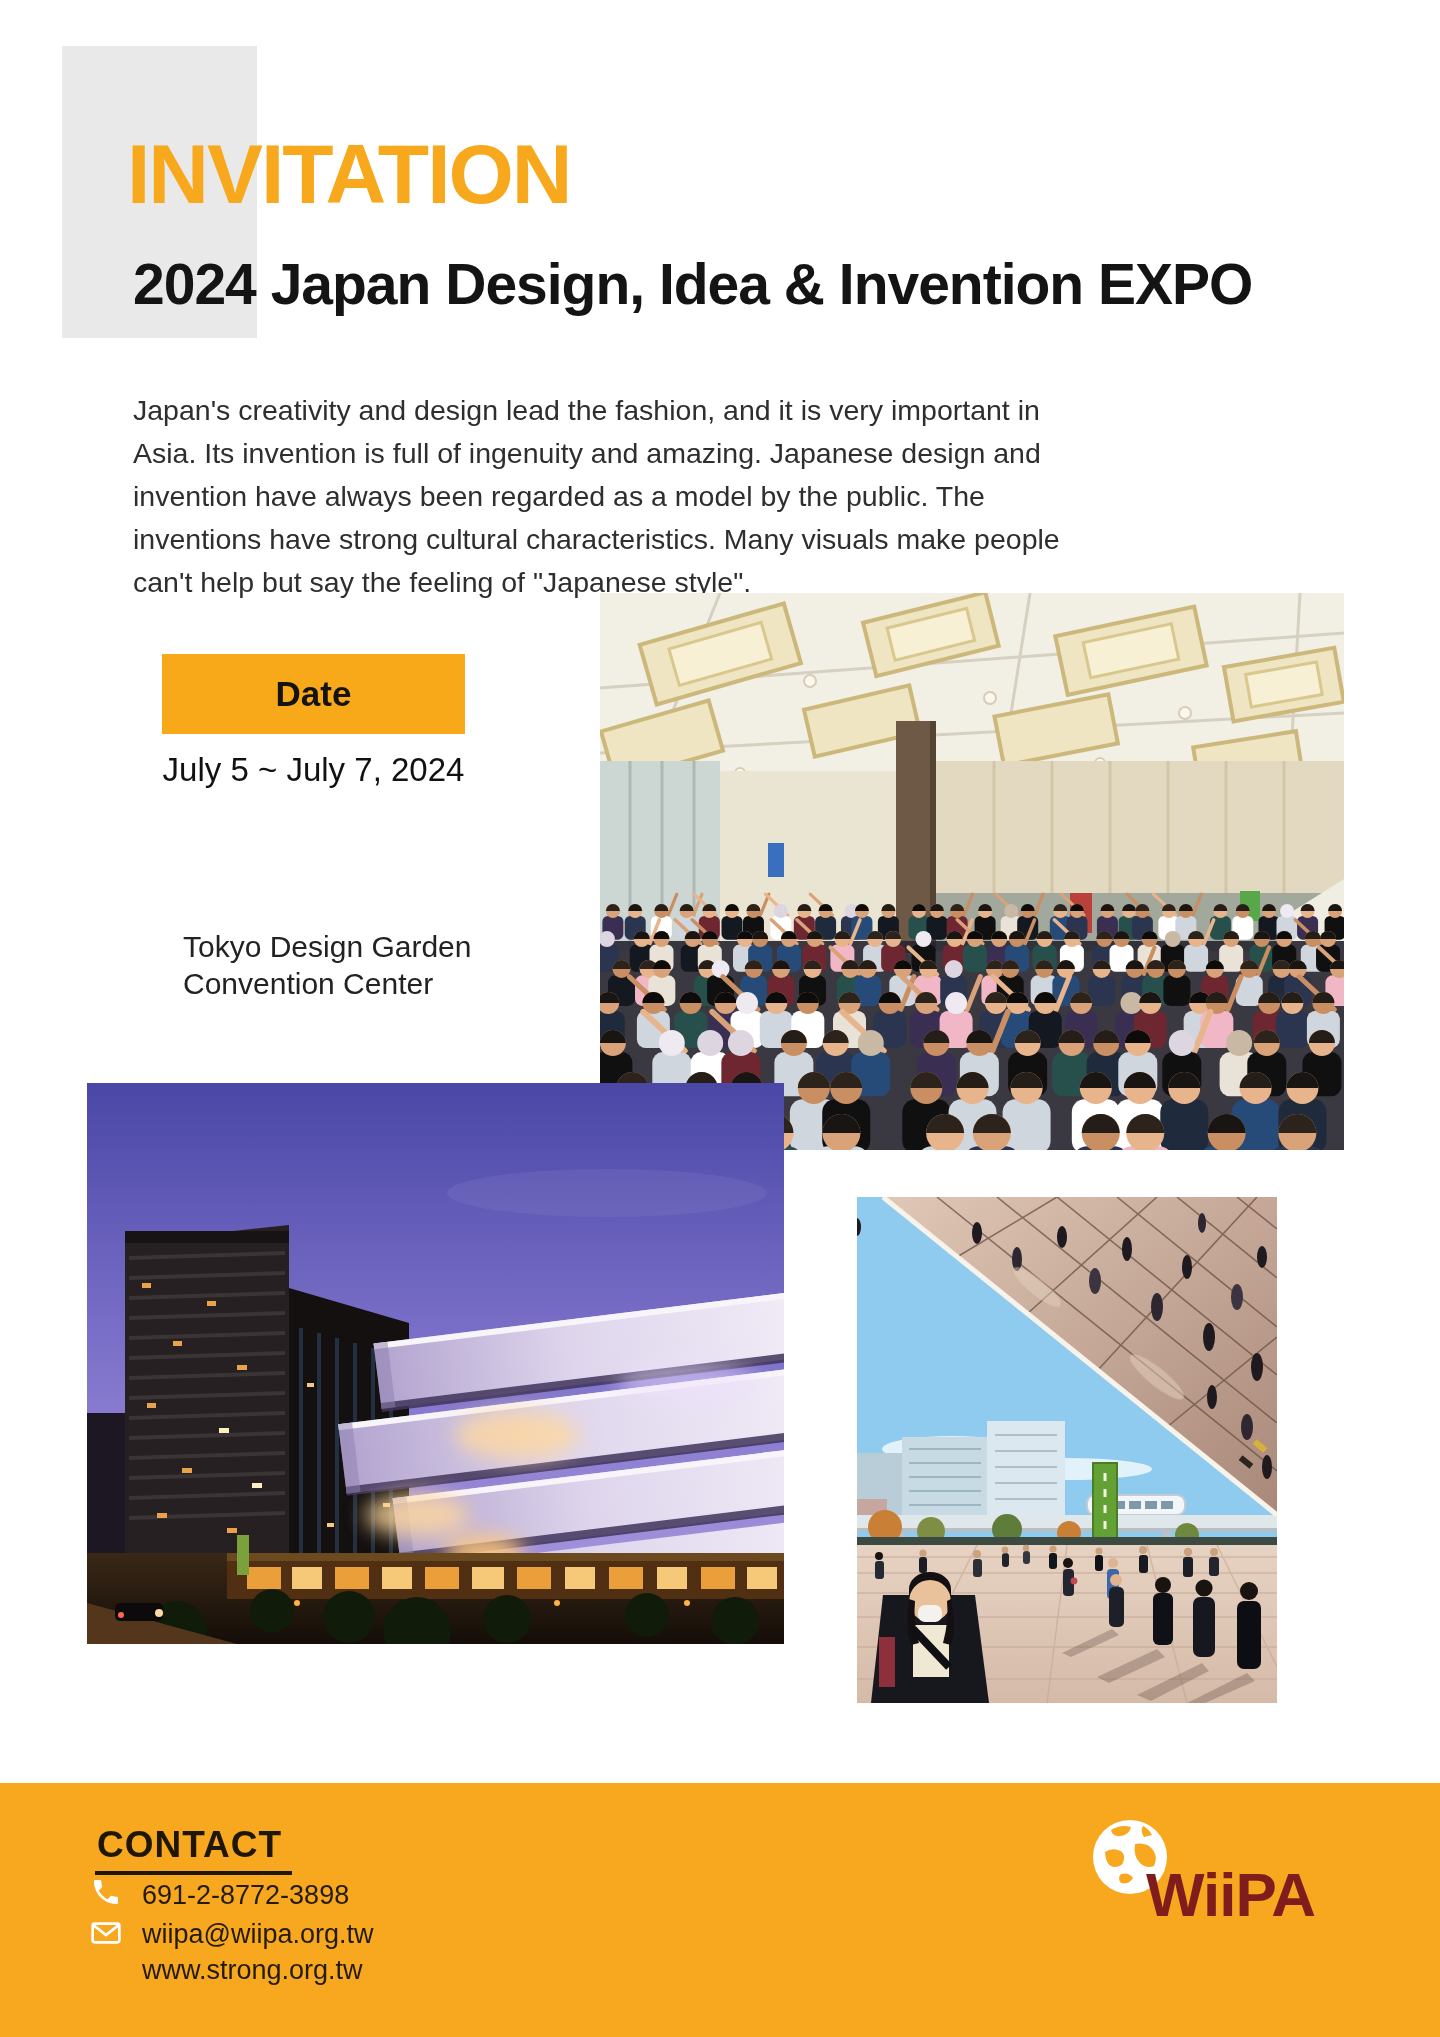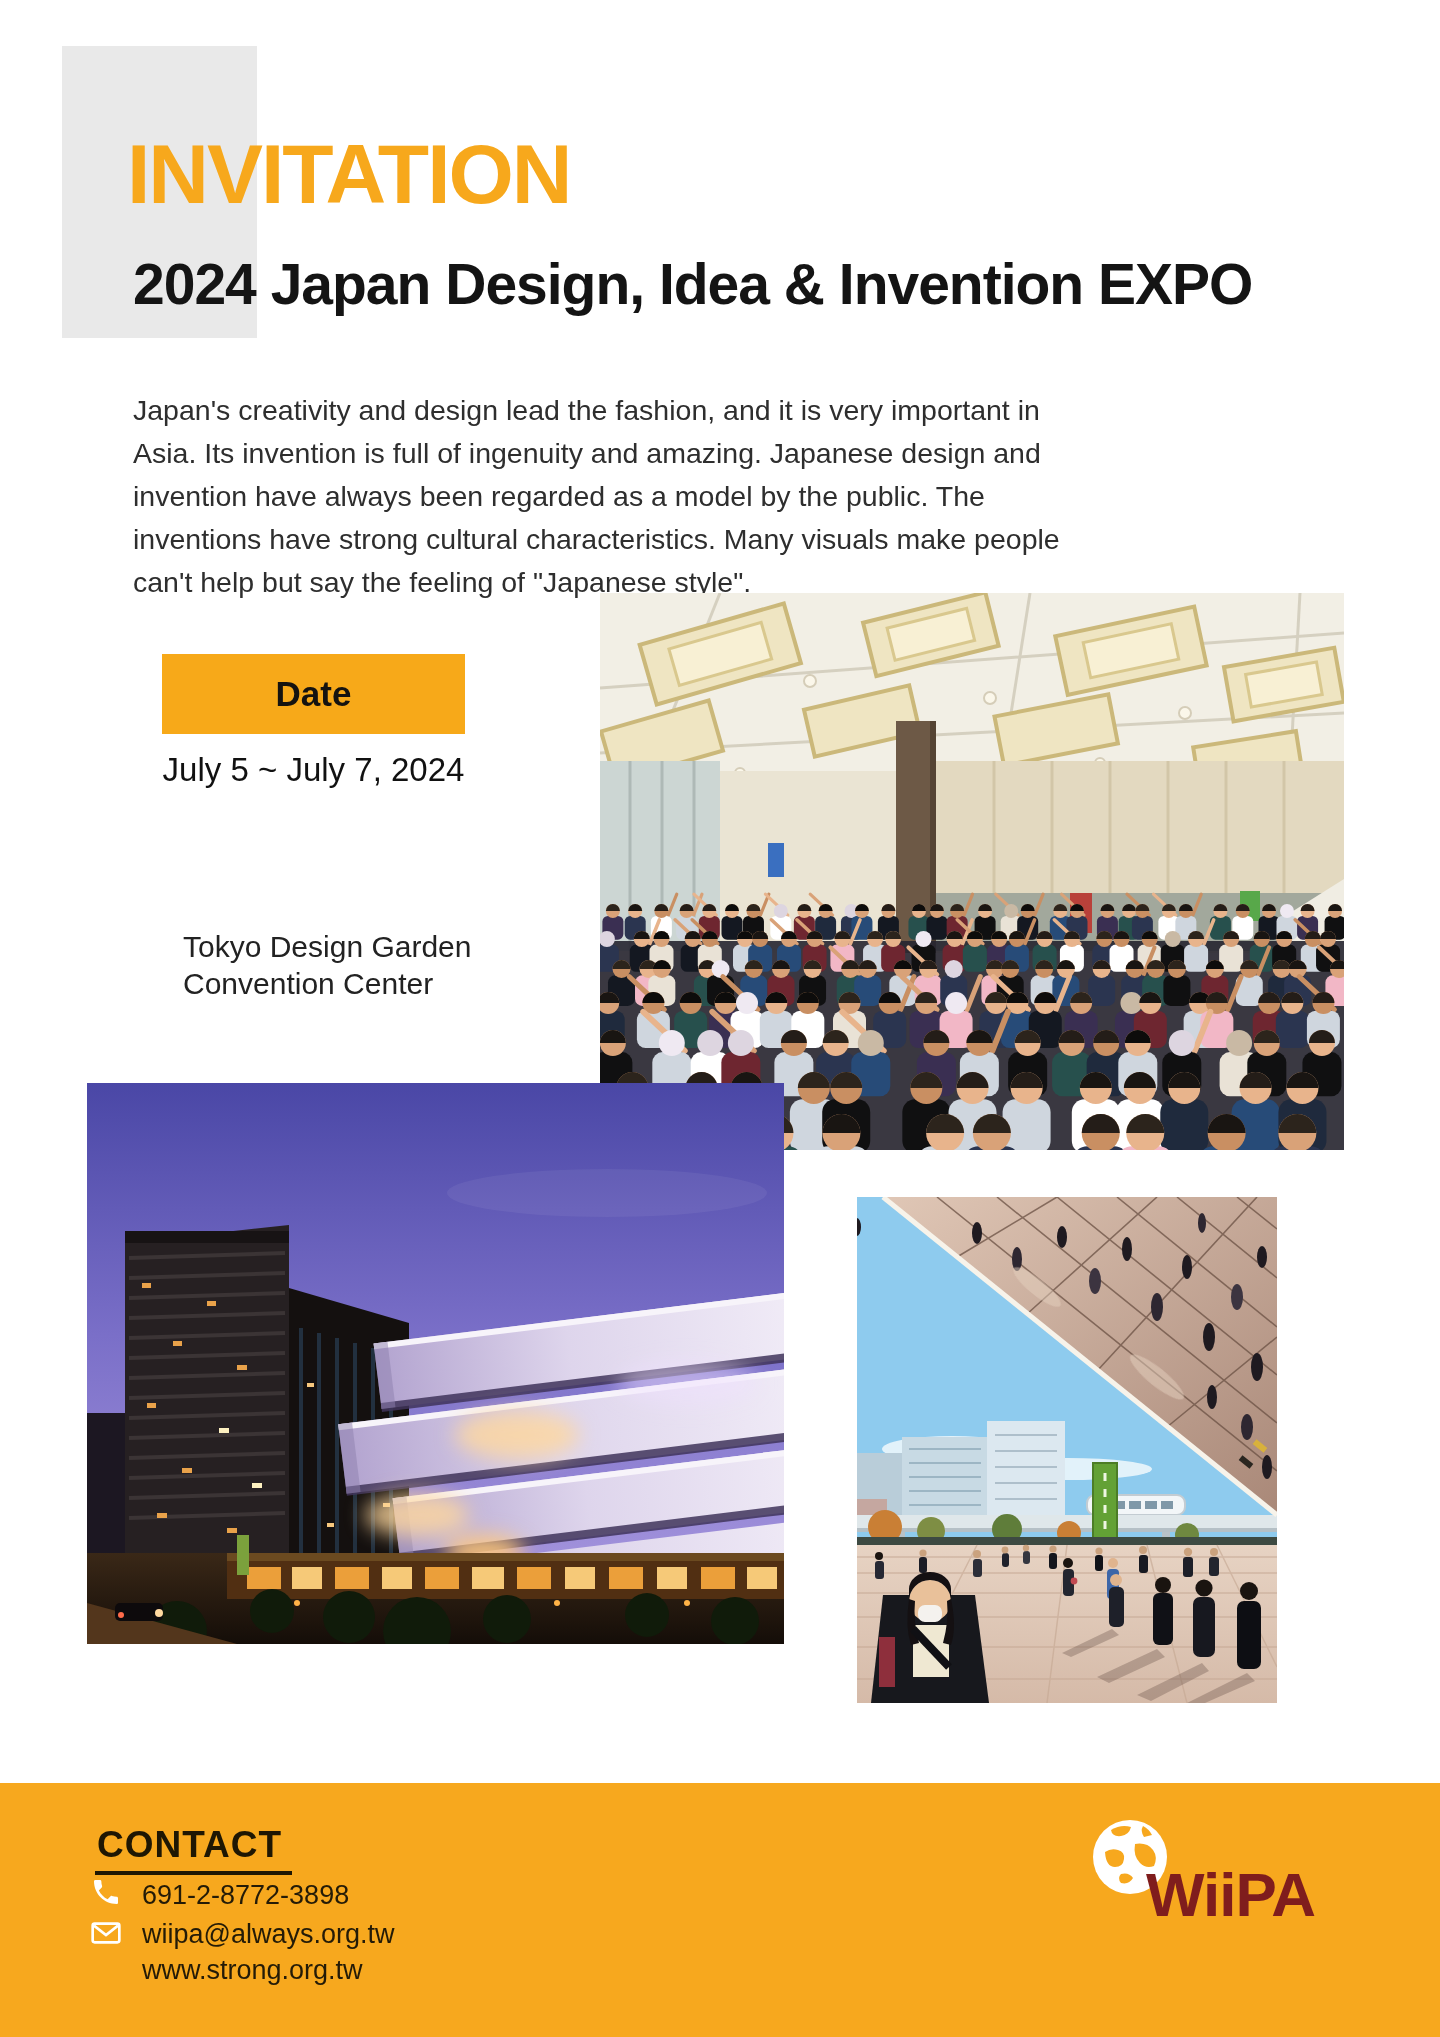--- a/index.html
+++ b/index.html
@@ -963,21 +963,21 @@
 
   <svg class="abs row-icon phone-row-icon" viewBox="0 0 24 24">
     <path fill="#ffffff" d="M6.62 10.79c1.44 2.83 3.76 5.14 6.59 6.59l2.2-2.2c.27-.27.67-.36 1.02-.24 1.12.37 2.33.57 3.57.57.55 0 1 .45 1 1V20c0 .55-.45 1-1 1-9.39 0-17-7.61-17-17 0-.55.45-1 1-1h3.5c.55 0 1 .45 1 1 0 1.25.2 2.45.57 3.57.11.35.03.74-.25 1.02l-2.2 2.2z"></path>
   </svg>
   <div class="abs contact-text phone-text">691-2-8772-3898</div>
 
   <svg class="abs row-icon mail-row-icon" viewBox="0 0 24 24">
     <rect x="2" y="5" width="20" height="14" rx="1.5" fill="none" stroke="#ffffff" stroke-width="2"></rect>
     <polyline points="3,6.5 12,13.5 21,6.5" fill="none" stroke="#ffffff" stroke-width="2"></polyline>
   </svg>
-  <div class="abs contact-text email-text">wiipa@always.org.tw</div>
+  <div class="abs contact-text email-text">wiipa@wiipa.org.tw</div>
 
   <div class="abs contact-text web-text">www.strong.org.tw</div>
 
   <svg class="abs globe" viewBox="0 0 78 78">
     <circle cx="39" cy="39" r="37" fill="#ffffff"></circle>
     <path fill="#F7A81E" d="M20 12 q10 -6 20 -3 q-2 8 -10 9 q-9 1 -10 -6z"></path>
     <path fill="#F7A81E" d="M14 34 q6 -4 13 -2 q7 2 6 9 q-1 8 -9 8 q-9 0 -10 -15z"></path>
     <path fill="#F7A81E" d="M44 26 q12 -2 18 6 q5 7 1 16 q-8 3 -14 -3 q-7 -7 -5 -19z"></path>
     <path fill="#F7A81E" d="M30 56 q8 -2 12 4 q-4 7 -12 5 q-4 -5 0 -9z"></path>
     <path fill="#F7A81E" d="M52 8 q6 3 9 9 l-8 2 q-4 -6 -1 -11z"></path>

